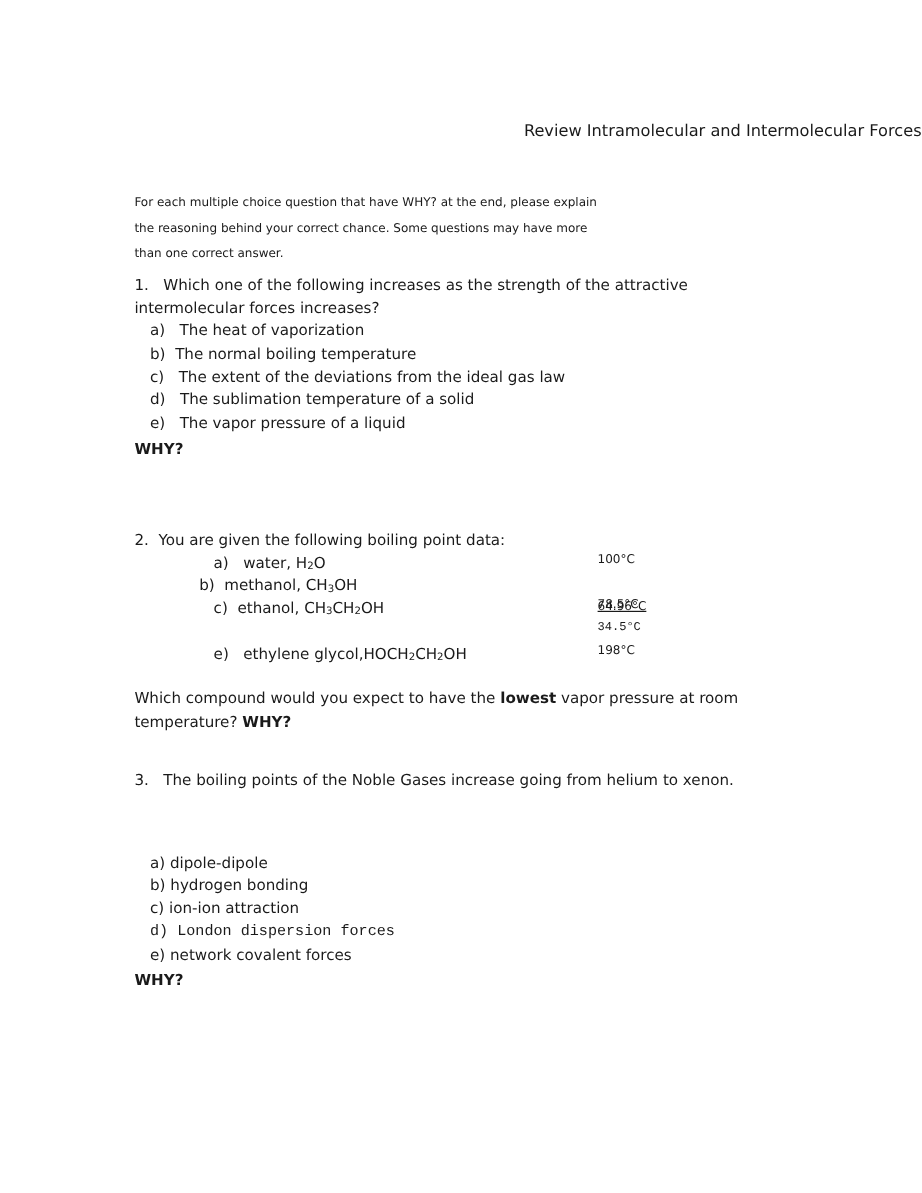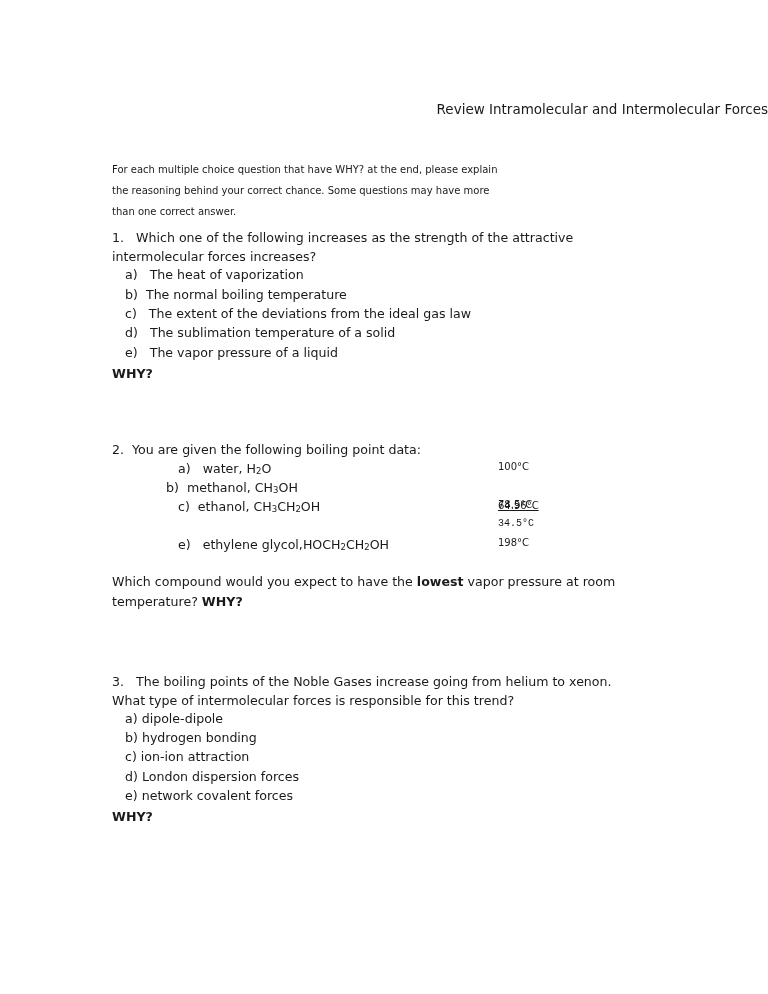--- a/index.html
+++ b/index.html
@@ -89,39 +89,38 @@
   </div>
   <div class="bp" style="top:537px;">198°C</div>
 
   <div class="abs q" style="top:572px;">
     <span>Which compound would you expect to have the </span><span class="bold">lowest</span><span> vapor pressure at room</span>
   </div>
   <div class="abs q" style="top:592px;">
     <span>temperature?  </span><span class="bold">WHY?</span>
   </div>
 
-  <div class="abs q" style="top:672px;">
+  <div class="abs q" style="top:640px;">
     <span>3.</span>&nbsp;&nbsp;
     <span>The boiling points of the Noble Gases increase going from helium to xenon.</span>
   </div>
-  <div class="abs q" style="top:691px;">What type of intermolecular forces is responsible for this trend?</div>
 
   <div class="abs opt" style="top:711px; left:125px;">
     <span>a)</span>
     <span>dipole-dipole</span>
   </div>
   <div class="abs opt" style="top:730px; left:125px;">
     <span>b)</span>
     <span>hydrogen bonding</span>
   </div>
   <div class="abs opt" style="top:749px; left:125px;">
     <span>c)</span>
     <span>ion-ion attraction</span>
   </div>
-  <div class="abs opt" style="top:769px; left:125px;">
+  <div class="abs opt" style="top:769px; left:125px;font-family:Liberation Mono, monospace;">
     <span>d)</span>
     <span>London dispersion forces</span>
   </div>
   <div class="abs opt" style="top:788px; left:125px;">
     <span>e)</span>
     <span>network covalent forces</span>
   </div>
   <div class="abs q bold" style="top:807px;">WHY?</div>
 
 </div>

